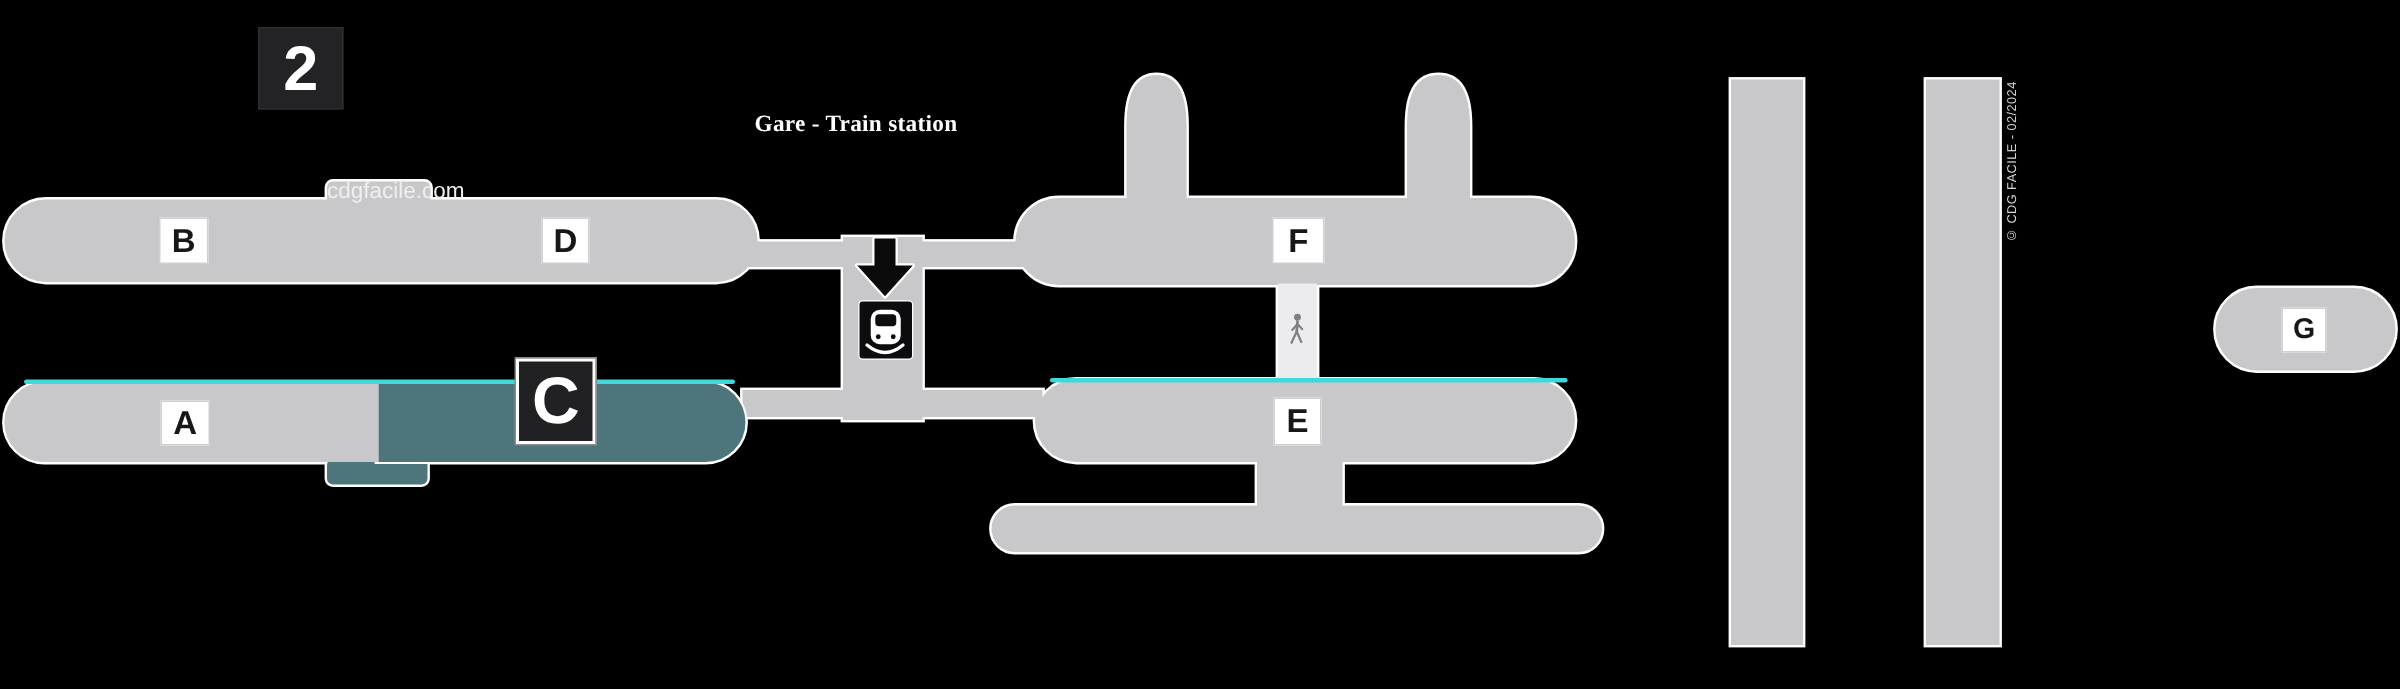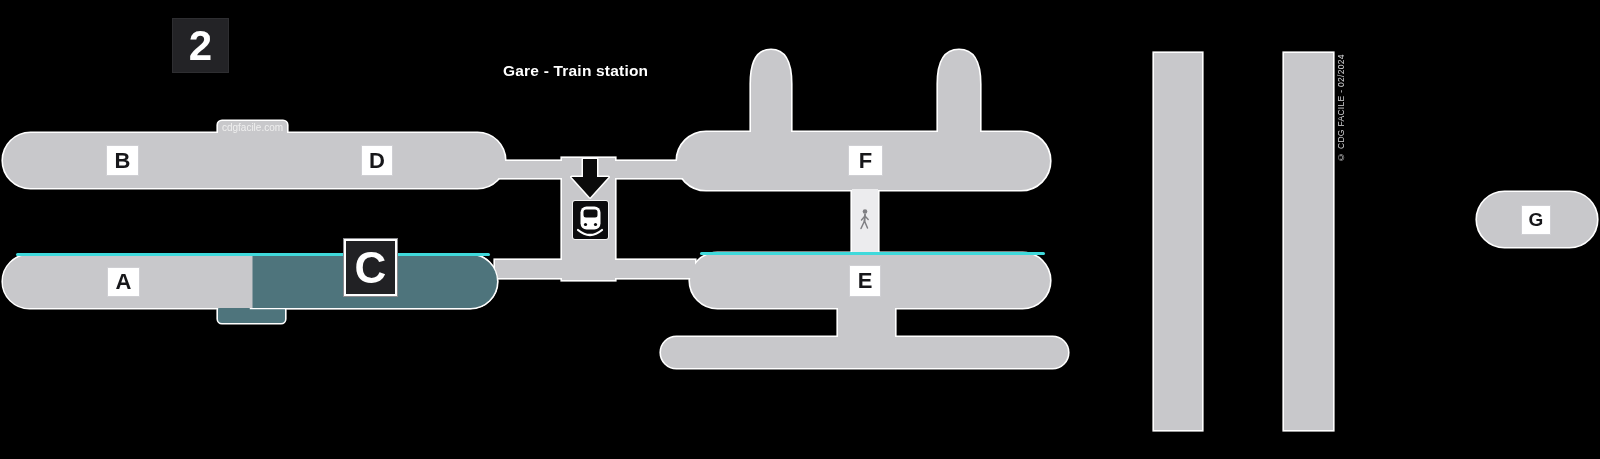--- a/index.html
+++ b/index.html
@@ -8,21 +8,21 @@
   .map-svg{position:absolute;left:0;top:0;width:1600px;height:459px;}
   .abs{position:absolute;box-sizing:border-box;}
   .lbl{background:#fff;border:1px solid #cfcfd3;color:#17171a;font-weight:bold;
        display:flex;align-items:center;justify-content:center;
        font-family:"Liberation Sans", sans-serif;}
   .badge{background:#232326;border:1px solid #2e2e31;color:#fff;font-weight:bold;
          display:flex;align-items:center;justify-content:center;}
   .c-box{background:#212124;border:2.5px solid #fff;box-shadow:0 0 0 1px #8a8a8e;
          color:#fff;font-weight:bold;display:flex;align-items:center;justify-content:center;}
   .title{color:#fff;font-weight:bold;font-size:15.5px;line-height:17.5px;letter-spacing:0.2px;}
-  .tab-text{color:#efefef;font-size:10px;line-height:14px;text-align:center;}
+  .tab-text{color:#efefef;font-size:15px;line-height:14px;text-align:center;}
   .side-mark{writing-mode:vertical-rl;transform:rotate(180deg);font-size:8.5px;
              color:#d6d6d8;letter-spacing:0.3px;white-space:nowrap;}
 </style>
 </head>
 <body>
 
 <div class="stage">
 
   <svg class="map-svg" viewBox="0 0 1600 459">
     <defs>
@@ -76,21 +76,21 @@
     <g stroke="#808084" fill="#808084" stroke-width="1.9" stroke-linecap="round">
       <circle cx="865" cy="211.5" r="2.3" stroke="none"></circle>
       <path d="M865,214.5 L864.5,221" fill="none"></path>
       <path d="M865,216 L861.5,220 M865,216 L868.2,219.5" fill="none" stroke-width="1.4"></path>
       <path d="M864.5,221 L861,228.5 M864.5,221 L867.5,228" fill="none" stroke-width="1.5"></path>
     </g>
   </svg>
 
   <div class="abs badge" style="left:172px;top:18px;width:57px;height:55px;font-size:42px;">2</div>
 
-  <div class="abs" style="left:503px;top:62px;">
+  <div class="abs" style="left:503px;top:74px;font-family:Liberation Serif, serif;">
     <div class="title">Gare - Train station</div>
   </div>
 
   <div class="abs tab-text" style="left:218px;top:121px;width:69px;height:14px;">cdgfacile.com</div>
 
   <div class="abs lbl" style="left:106px;top:145px;width:33px;height:31px;font-size:22px;">B</div>
   <div class="abs lbl" style="left:361px;top:145px;width:32px;height:31px;font-size:22px;">D</div>
   <div class="abs lbl" style="left:107px;top:267px;width:33px;height:30px;font-size:22px;">A</div>
   <div class="abs c-box" style="left:344px;top:239px;width:53px;height:57px;font-size:44px;">C</div>
   <div class="abs lbl" style="left:848px;top:145px;width:35px;height:31px;font-size:22px;">F</div>

